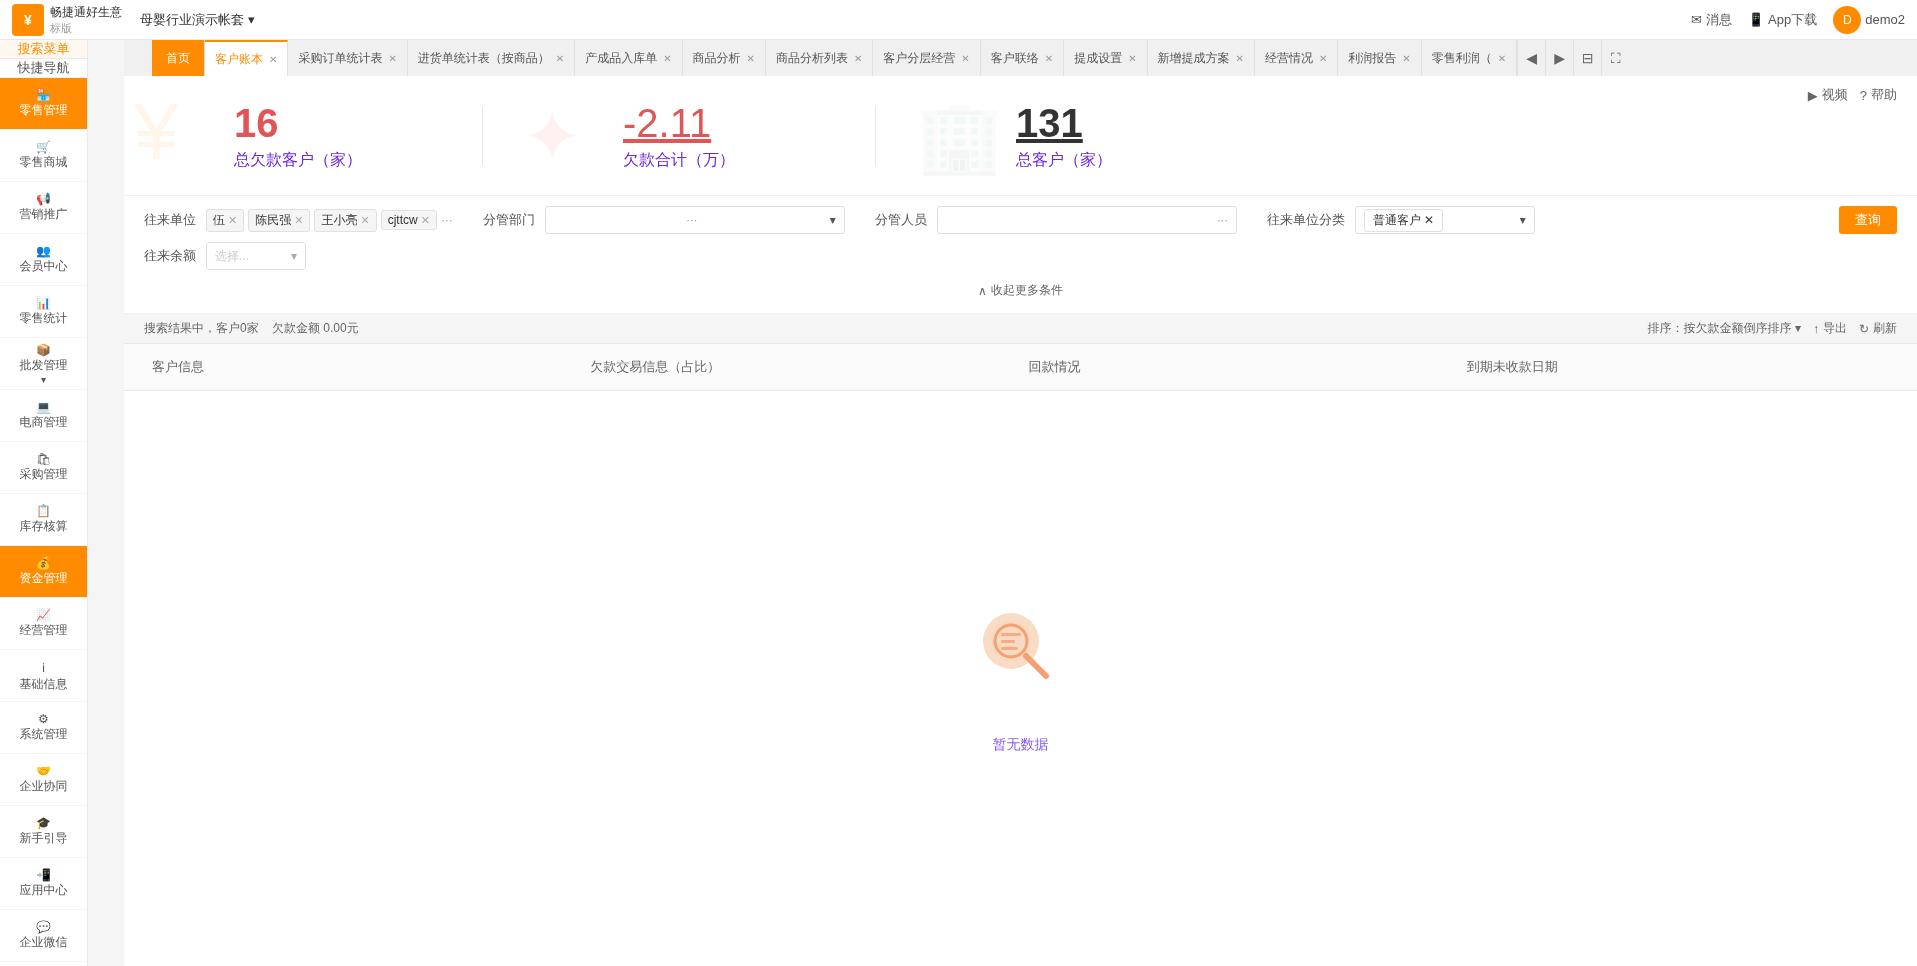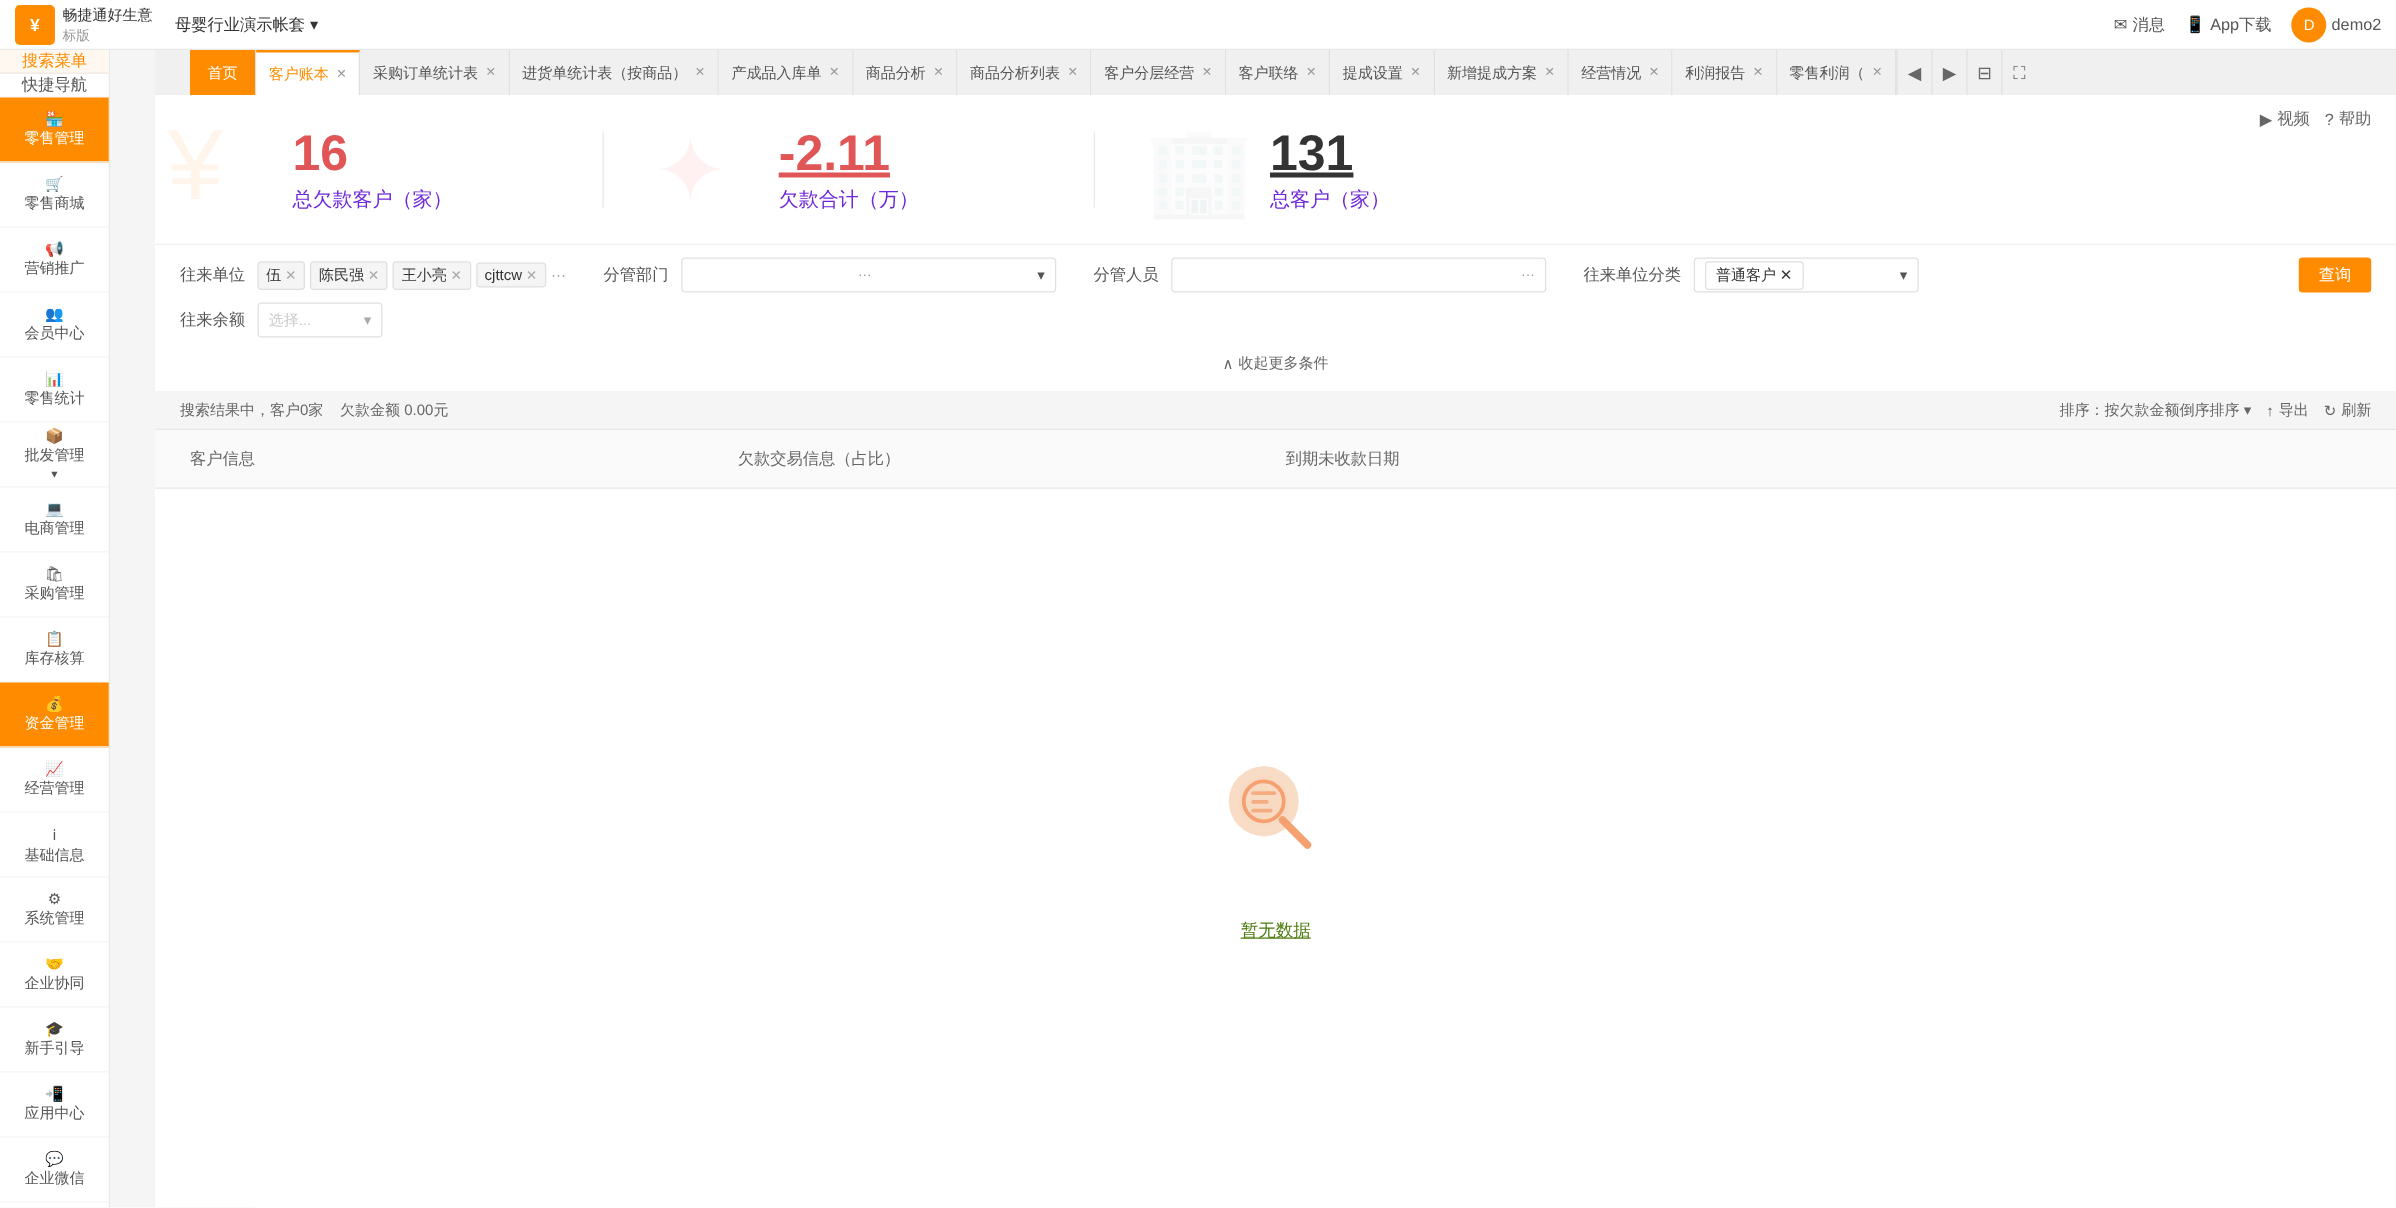--- a/index.html
+++ b/index.html
@@ -81,21 +81,21 @@
     .result-bar-right { display: flex; align-items: center; gap: 12px; margin-left: 12px; }
     .result-action { display: flex; align-items: center; gap: 4px; cursor: pointer; color: #666; }
 
     
     .data-table { flex: 1; overflow: auto; }
     .table-header { display: grid; grid-template-columns: 1fr 1fr 1fr 1fr; background: #fafafa; border-bottom: 1px solid #e8e8e8; padding: 10px 20px; font-size: 13px; color: #666; font-weight: 500; }
     .table-header-cell { padding: 4px 8px; }
     .table-body { display: flex; flex-direction: column; align-items: center; justify-content: center; height: calc(100% - 50px); }
     .empty-state { display: flex; flex-direction: column; align-items: center; justify-content: center; padding: 60px; }
     .empty-icon { font-size: 80px; color: #f0c0a0; margin-bottom: 16px; }
-    .empty-text { font-size: 14px; color: #4d7c0f; text-decoration: underline; }
+    .empty-text { font-size: 14px; color: #8b5cf6; }
 
     
     .filter-select-sm { min-width: 100px; height: 28px; border: 1px solid #e0e0e0; border-radius: 3px; padding: 0 8px; font-size: 12px; display: flex; align-items: center; justify-content: space-between; cursor: pointer; color: #aaa; background: #fff; }
   </style>
 </head>
 <body>
 
 <div class="top-bar">
   <div class="top-bar-left">
     <div class="logo-area">
@@ -285,21 +285,21 @@
           <span class="stat-label">总欠款客户（家）</span>
         </div>
 
         <div class="stat-divider" style="margin-left:60px;"></div>
 
         <div style="position:relative;width:80px;height:80px;margin-right:20px;opacity:0.1;">
           <div style="font-size:70px;color:#ff8080;position:absolute;top:0;left:0;">✦</div>
         </div>
 
         <div class="stat-block">
-          <span class="stat-value red" style="font-size:40px;font-weight:bold;text-decoration:underline;">-2.11</span>
+          <span class="stat-value red" style="font-size:40px;font-weight:normal;text-decoration:underline;">-2.11</span>
           <span class="stat-label">欠款合计（万）</span>
         </div>
 
         <div class="stat-divider" style="margin-left:80px;"></div>
 
         <div style="position:relative;width:80px;height:80px;margin-right:20px;opacity:0.08;">
           <div style="font-size:70px;color:#88aacc;position:absolute;top:0;left:0;">🏢</div>
         </div>
 
         <div class="stat-block">
@@ -403,20 +403,21 @@
             <span>↻</span>
             <span>刷新</span>
           </div>
         </div>
       </div>
 
       <div class="data-table">
         <div class="table-header">
           <div class="table-header-cell">客户信息</div>
           <div class="table-header-cell">欠款交易信息（占比）</div>
+          <div class="table-header-cell">回款情况</div>
           <div class="table-header-cell">到期未收款日期</div>
         </div>
 
         <div class="table-body">
           <div class="empty-state">
             <div class="empty-icon">
               
               <svg width="100" height="100" viewBox="0 0 100 100">
                 <circle cx="40" cy="40" r="28" fill="#f5c5a0" opacity="0.6"></circle>
                 <circle cx="40" cy="40" r="20" fill="#f8d8c0" opacity="0.5"></circle>

